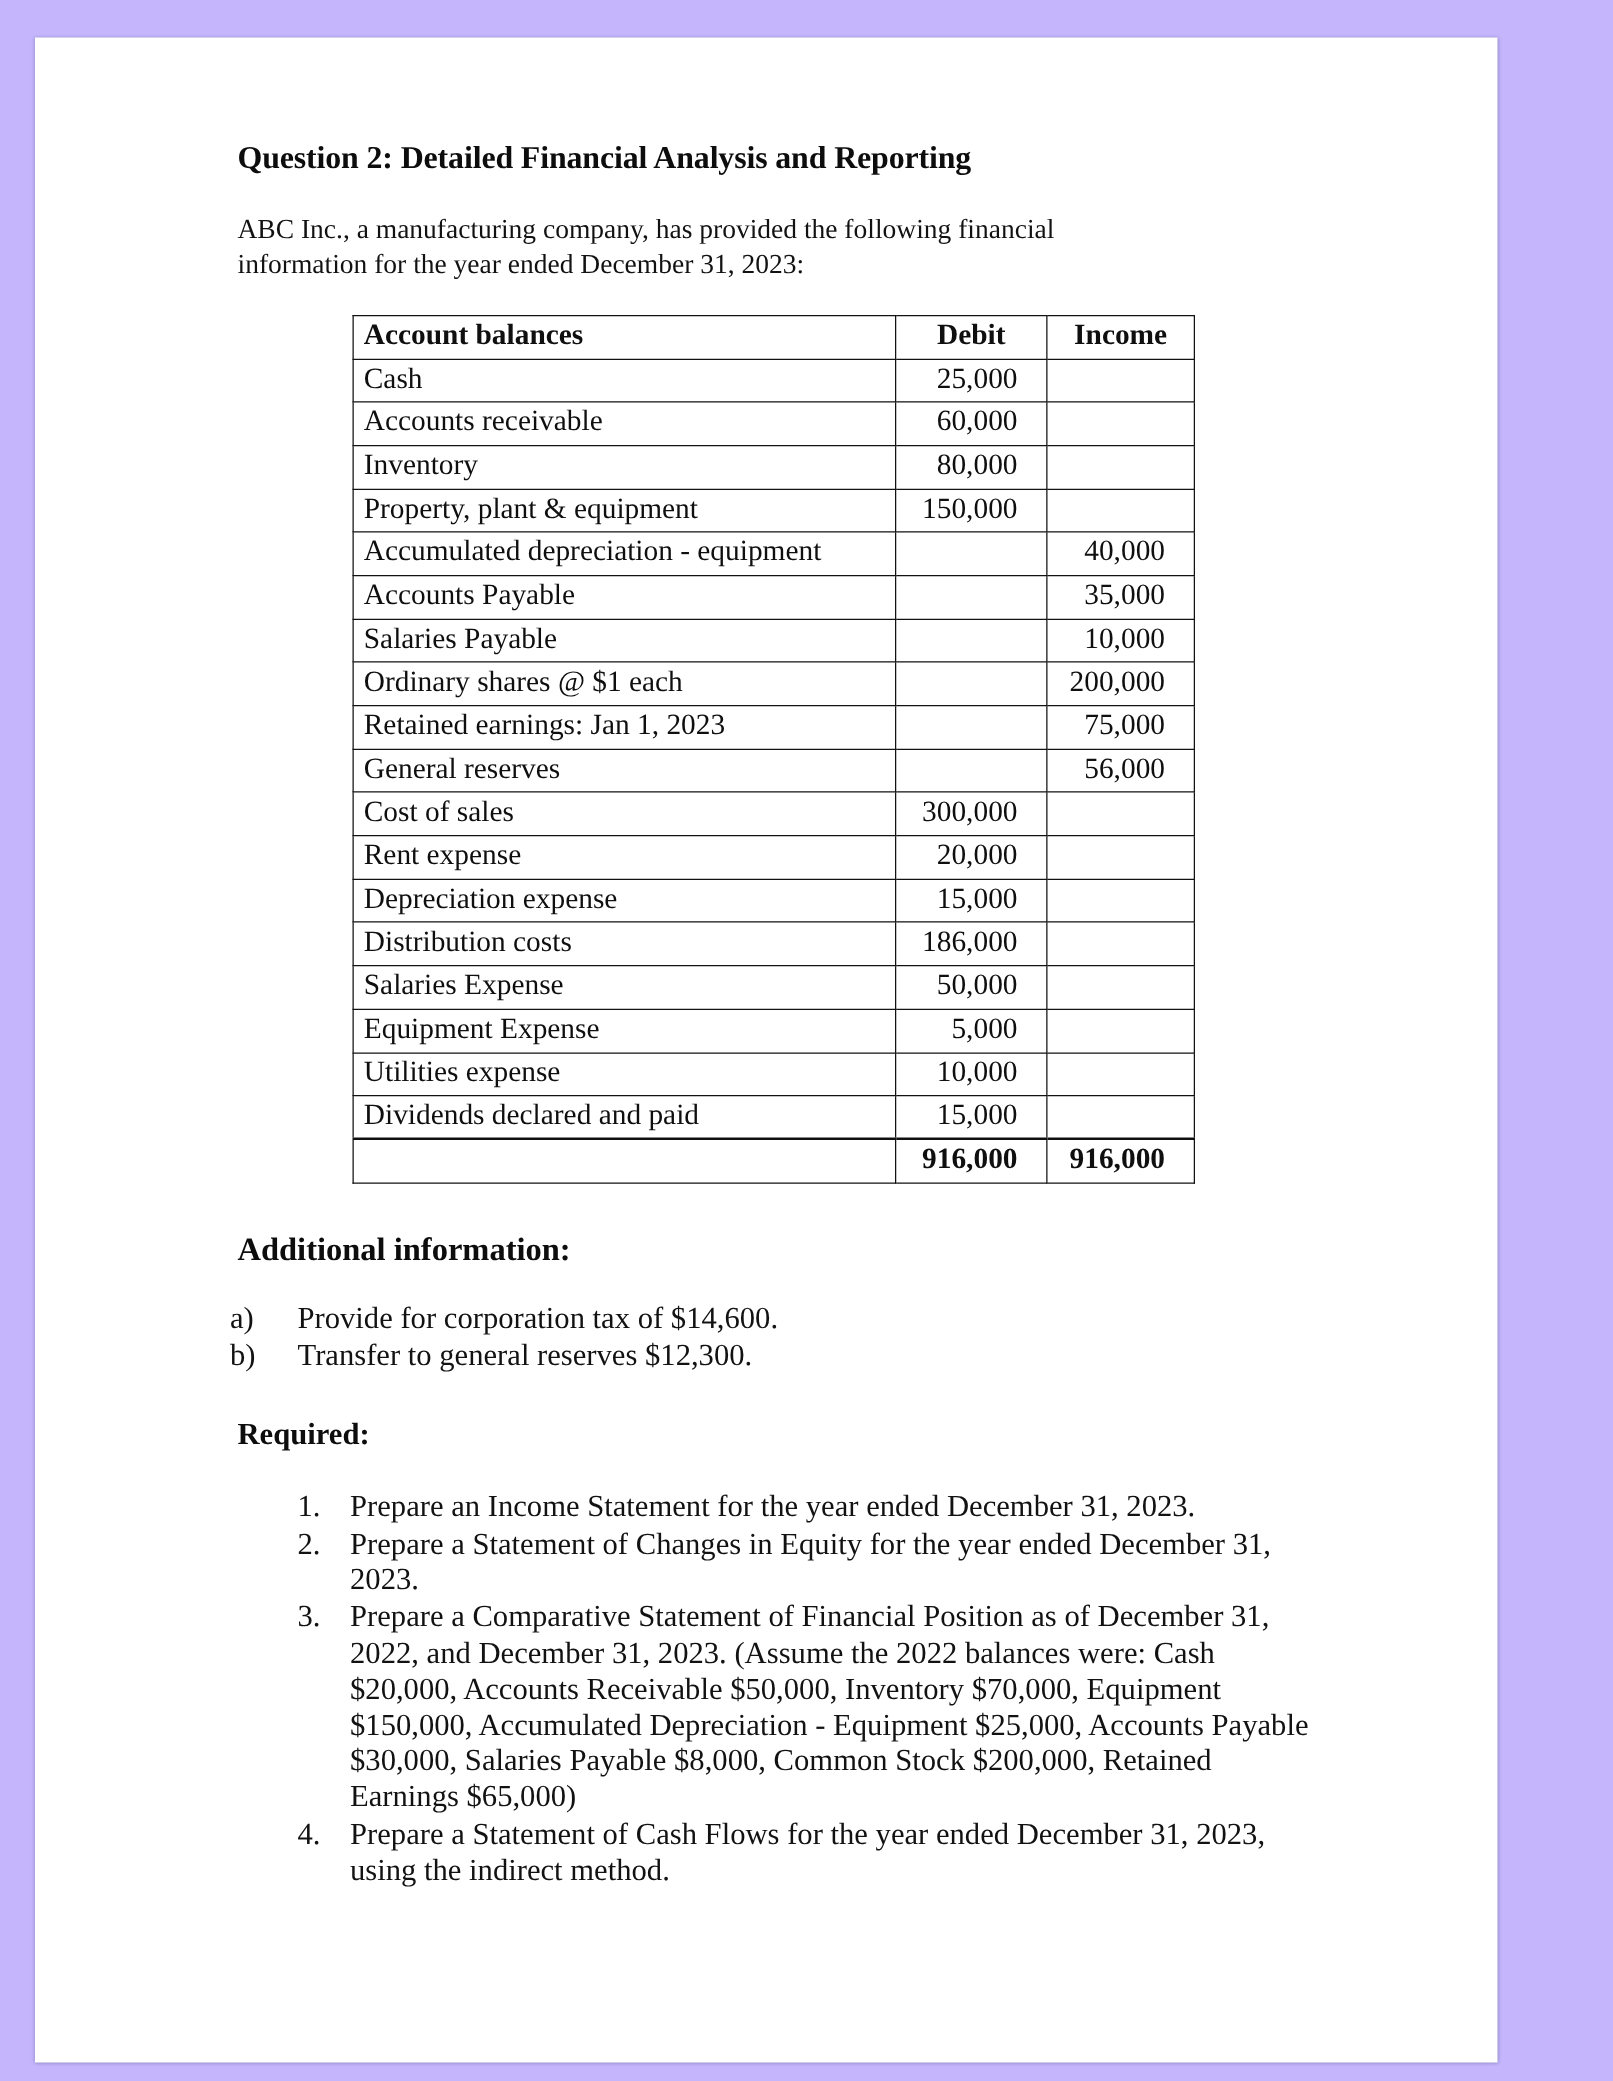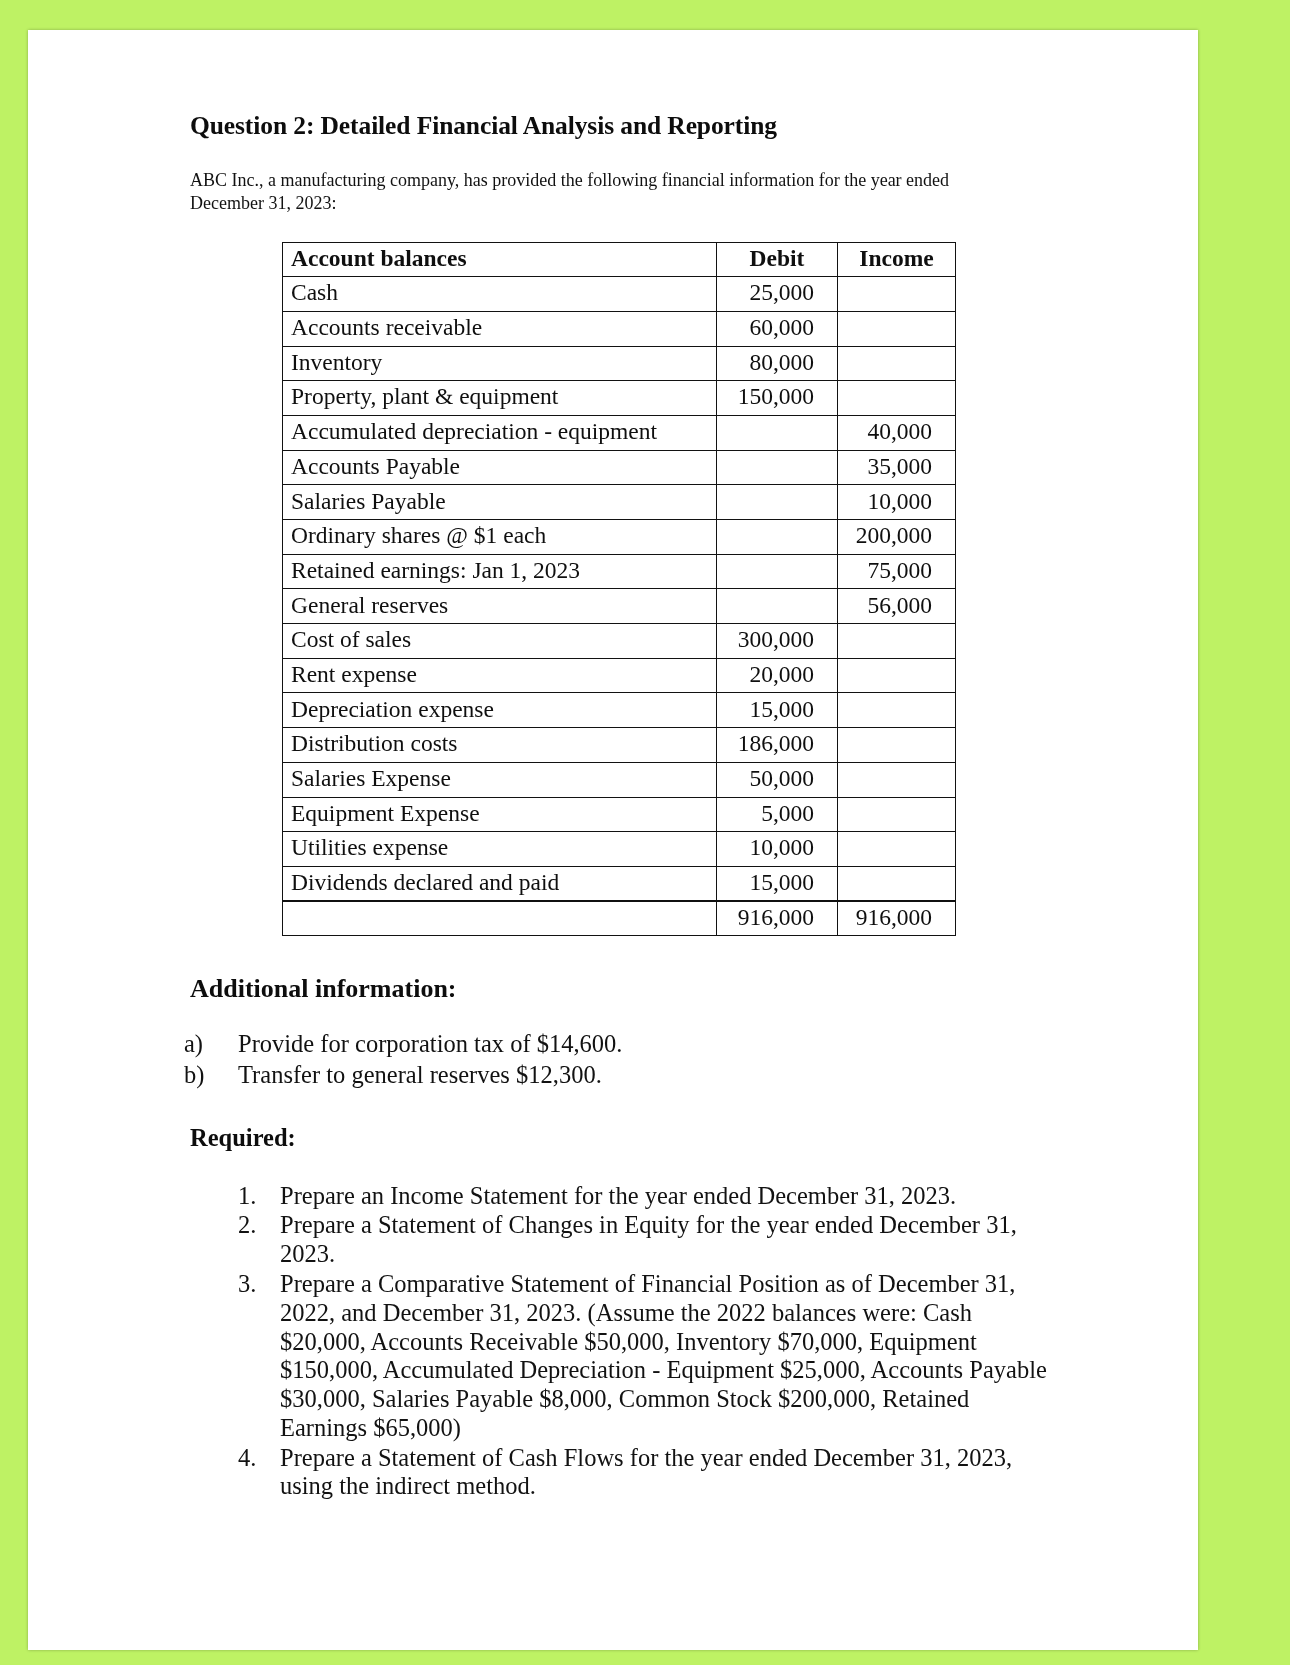--- a/index.html
+++ b/index.html
@@ -12,21 +12,21 @@
     width: 1290px;
     height: 1665px;
     font-family: "Liberation Serif", "DejaVu Serif", serif;
     overflow: hidden;
   }
   .page-canvas {
     position: absolute;
     left: 0; top: 0;
     width: 1290px;
     height: 1665px;
-    background: #bef264;
+    background: #c4b5fd;
   }
   .sheet {
     position: absolute;
     left: 28px;
     top: 30px;
     width: 1170px;
     height: 1620px;
     background: #ffffff;
     box-shadow: 0 0 3px rgba(0,0,0,0.28);
   }
@@ -40,21 +40,21 @@
   .doc-title {
     font-size: 25.5px;
     font-weight: bold;
     color: #0d0d0d;
     letter-spacing: -0.1px;
     margin: 0 0 28px 0;
     line-height: 1.22;
   }
 
   .intro {
-    font-size: 18px;
+    font-size: 22px;
     color: #121212;
     line-height: 1.29;
     margin: 0 0 26px 0;
     width: 760px;
   }
 
   
   .table-wrap {
     margin: 0 0 0 92px;
     width: 673px;
@@ -85,21 +85,21 @@
   }
   table.balances th.num {
     font-weight: bold;
     text-align: center;
   }
   table.balances td.num {
     text-align: right;
     padding-right: 23px;
   }
   table.balances tr.total td {
-    font-weight: normal;
+    font-weight: bold;
     border-top: 2.4px solid #101010;
     margin-top: 10px;
   }
   table.balances tr.total td.num { text-align: right; }
 
   
   .section-head {
     font-size: 26px;
     font-weight: bold;
     color: #0d0d0d;

